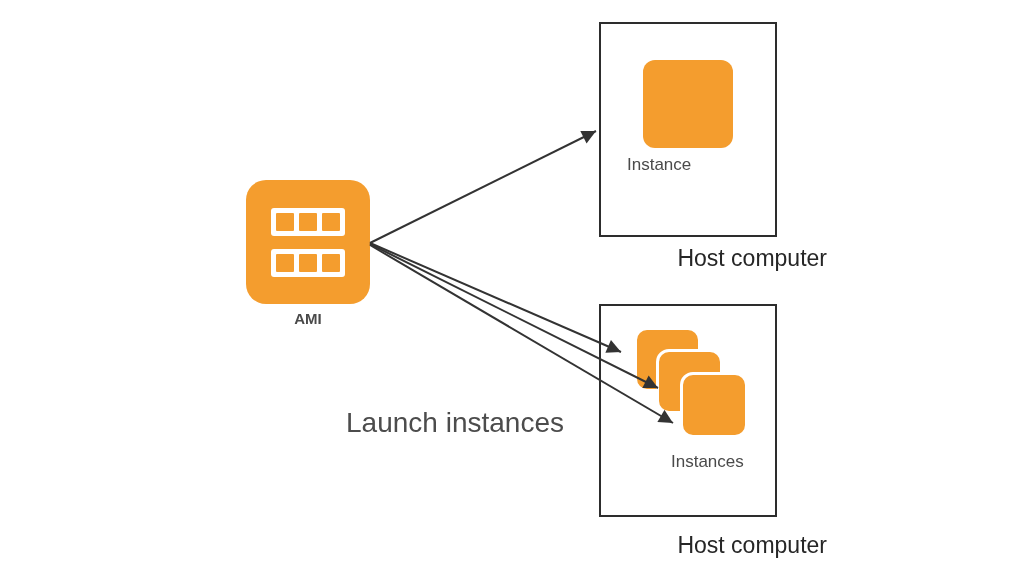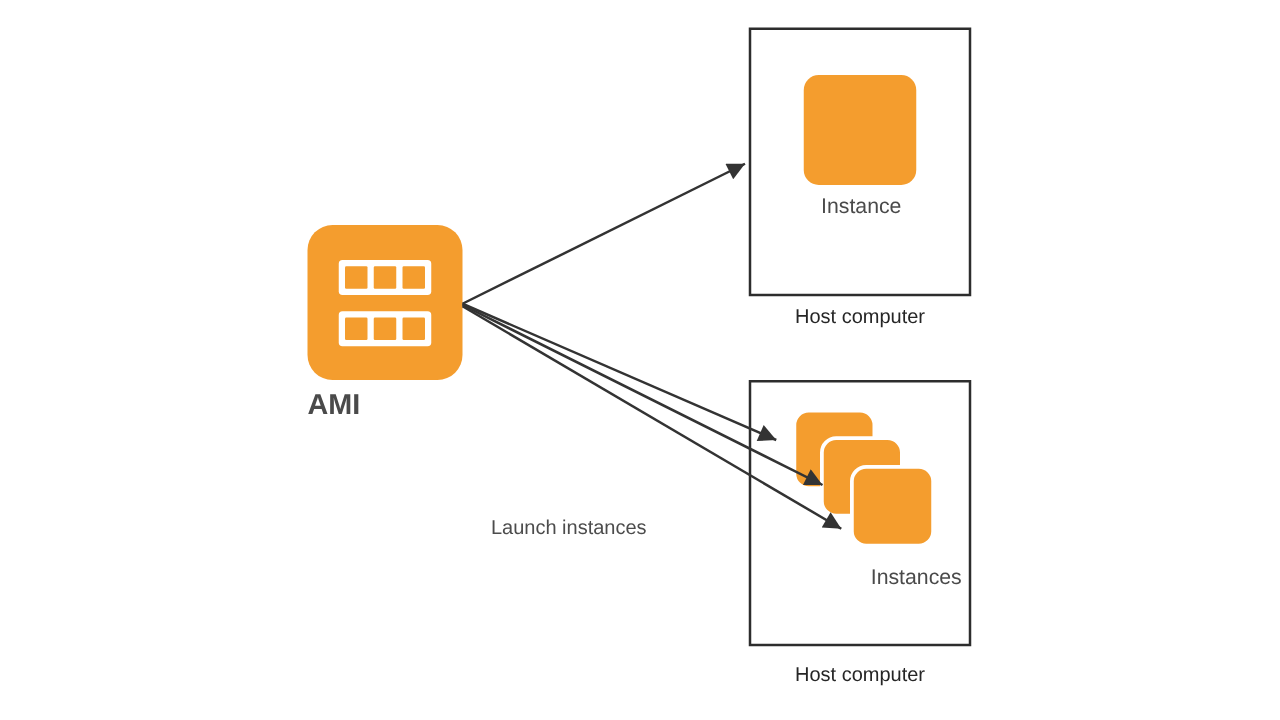--- a/index.html
+++ b/index.html
@@ -44,63 +44,63 @@
   }
   .ami-cell {
     background: var(--orange, #F49D2E);
     border-radius: 1px;
   }
   .ami-label {
     position: absolute;
     left: 246px;
     top: 310px;
     width: 124px;
-    text-align: left;
-    font-size: 23px;
+    text-align: center;
+    font-size: 15px;
     font-weight: 600;
     color: var(--label, #3B3B3B);
   }
 
   
   .host-box {
     position: absolute;
     border: 2px solid var(--box-border, #2D2D2D);
     background: #ffffff;
     box-sizing: border-box;
   }
   .host-box.top { left: 599px; top: 22px;  width: 178px; height: 215px; }
   .host-box.bottom { left: 599px; top: 304px; width: 178px; height: 213px; }
 
   .host-title {
     position: absolute;
     width: 278px;
-    text-align: center;
-    font-size: 16px;
+    text-align: right;
+    font-size: 23px;
     color: var(--title, #262626);
   }
   .host-title.top { left: 549px; top: 245px; }
   .host-title.bottom { left: 549px; top: 532px; }
 
   
   .instance-square {
     position: absolute;
     left: 643px;
     top: 60px;
     width: 90px;
     height: 88px;
     background: var(--orange, #F49D2E);
     border-radius: 12px;
   }
   .inner-label {
     position: absolute;
     left: 599px;
     width: 180px;
-    text-align: center;
     font-size: 17px;
     color: var(--label, #4A4A4A);
+    padding-left: 28px;
   }
   .inner-label.instance { top: 155px; }
   .inner-label.instances { top: 452px; margin-left: 44px; }
 
   
   .stack-square {
     position: absolute;
     background: var(--orange, #F49D2E);
     border: 3px solid #ffffff;
     border-radius: 13px;
@@ -110,21 +110,21 @@
   .stack-square.middle { left: 656px; top: 349px; width: 67px; height: 65px; }
   .stack-square.front  { left: 680px; top: 372px; width: 68px; height: 66px; }
 
   
   .caption {
     position: absolute;
     left: 330px;
     top: 408px;
     width: 250px;
     text-align: center;
-    font-size: 16px;
+    font-size: 28px;
     line-height: 29px;
     color: var(--caption, #4C4C4C);
   }
 
   
   svg.arrows {
     position: absolute;
     left: 0;
     top: 0;
     width: 1024px;

